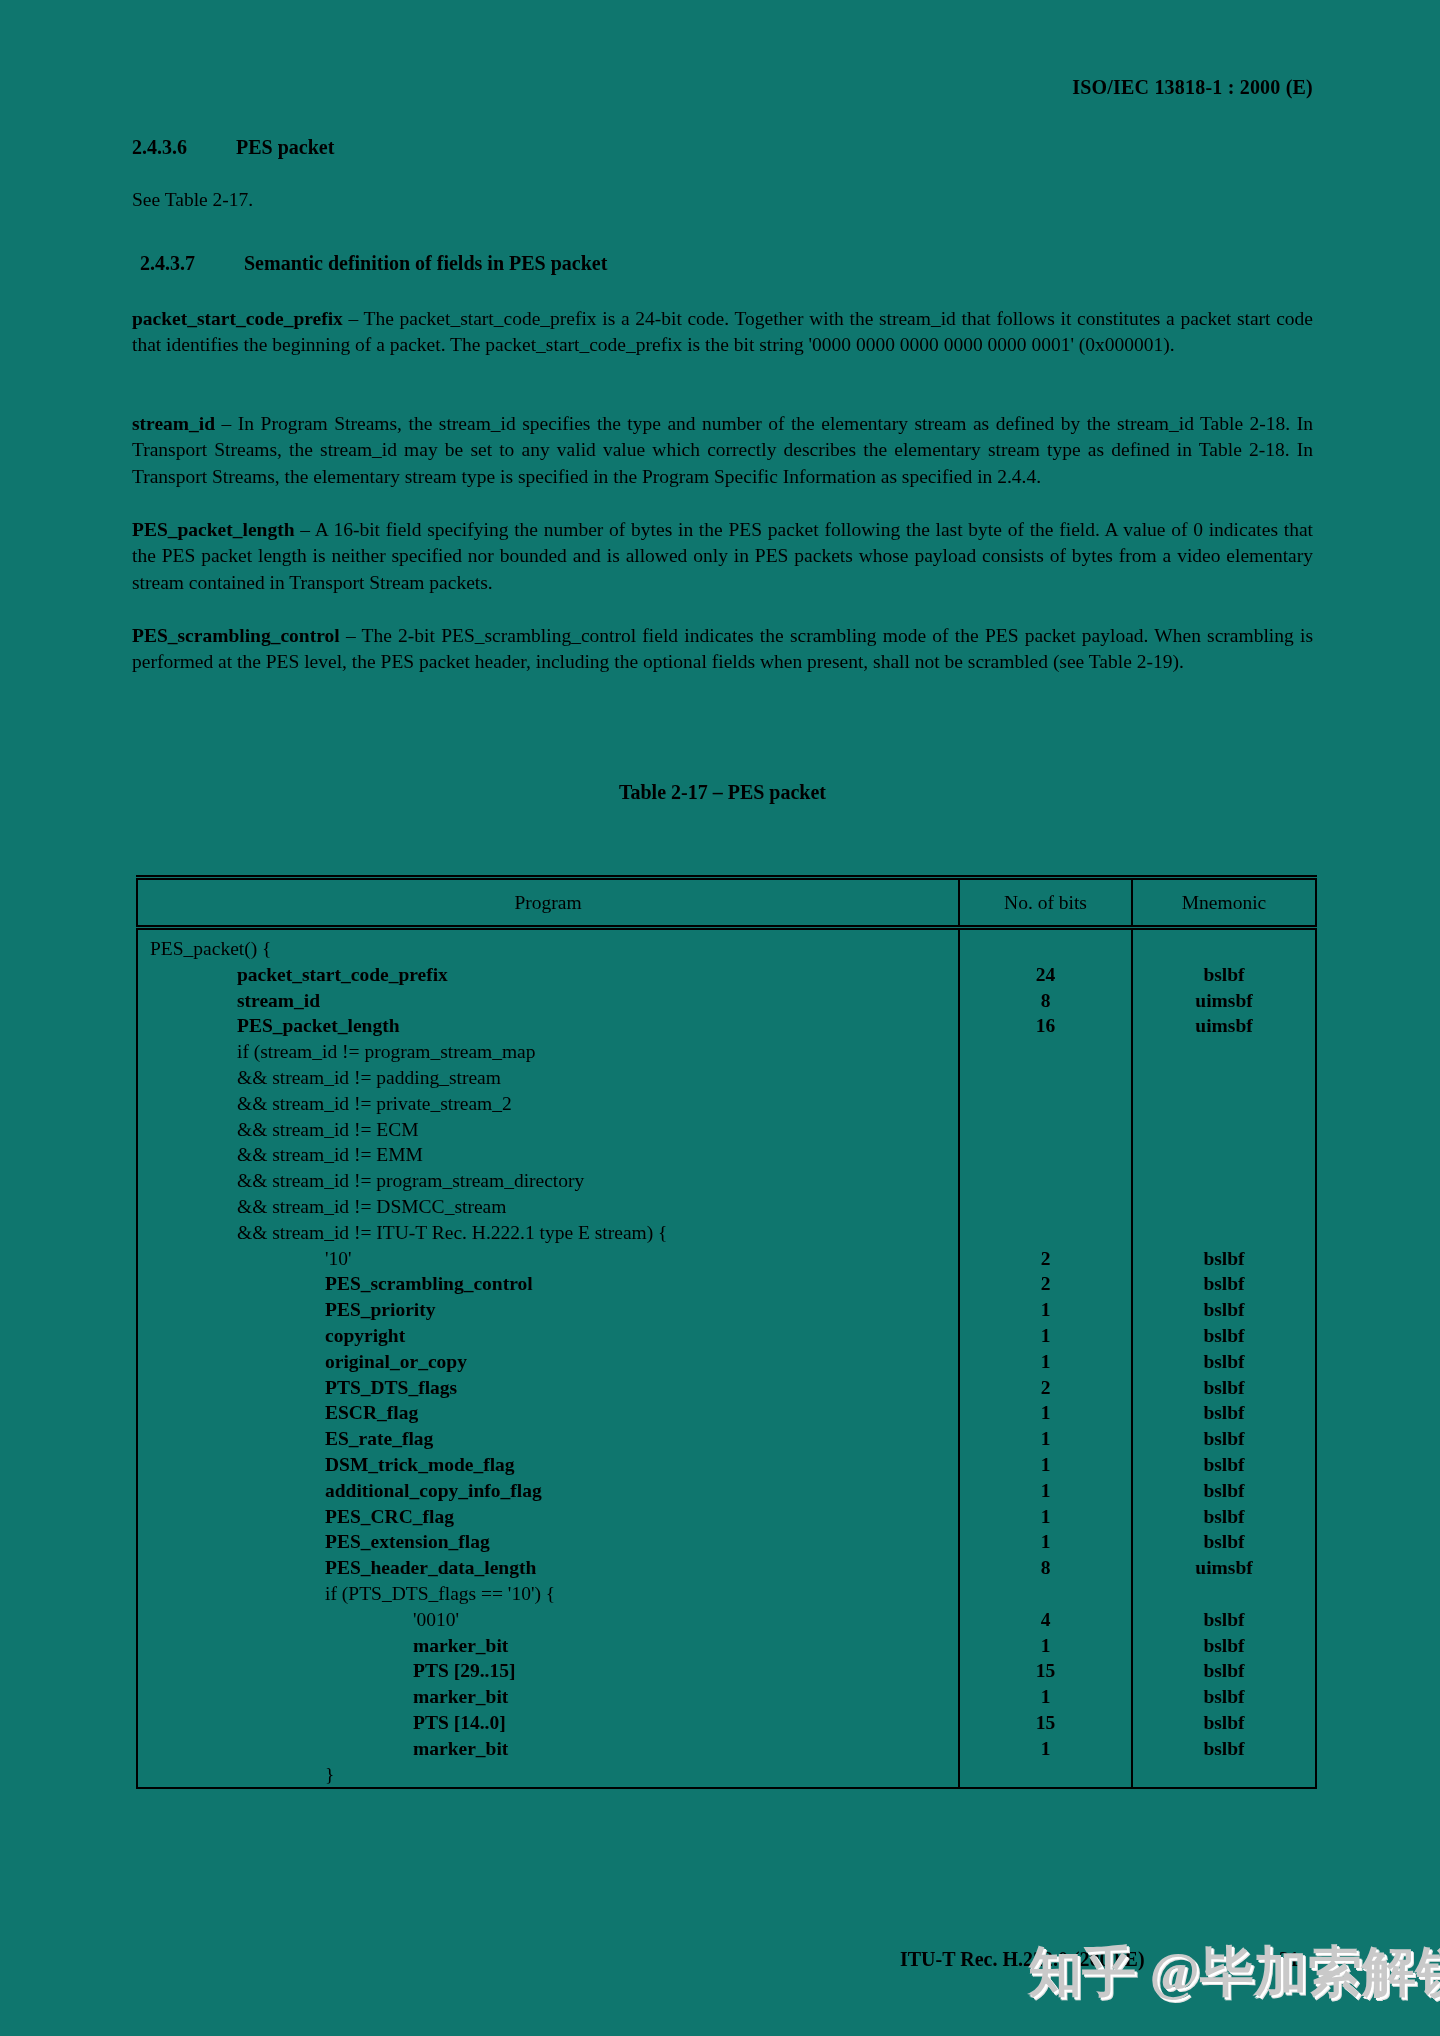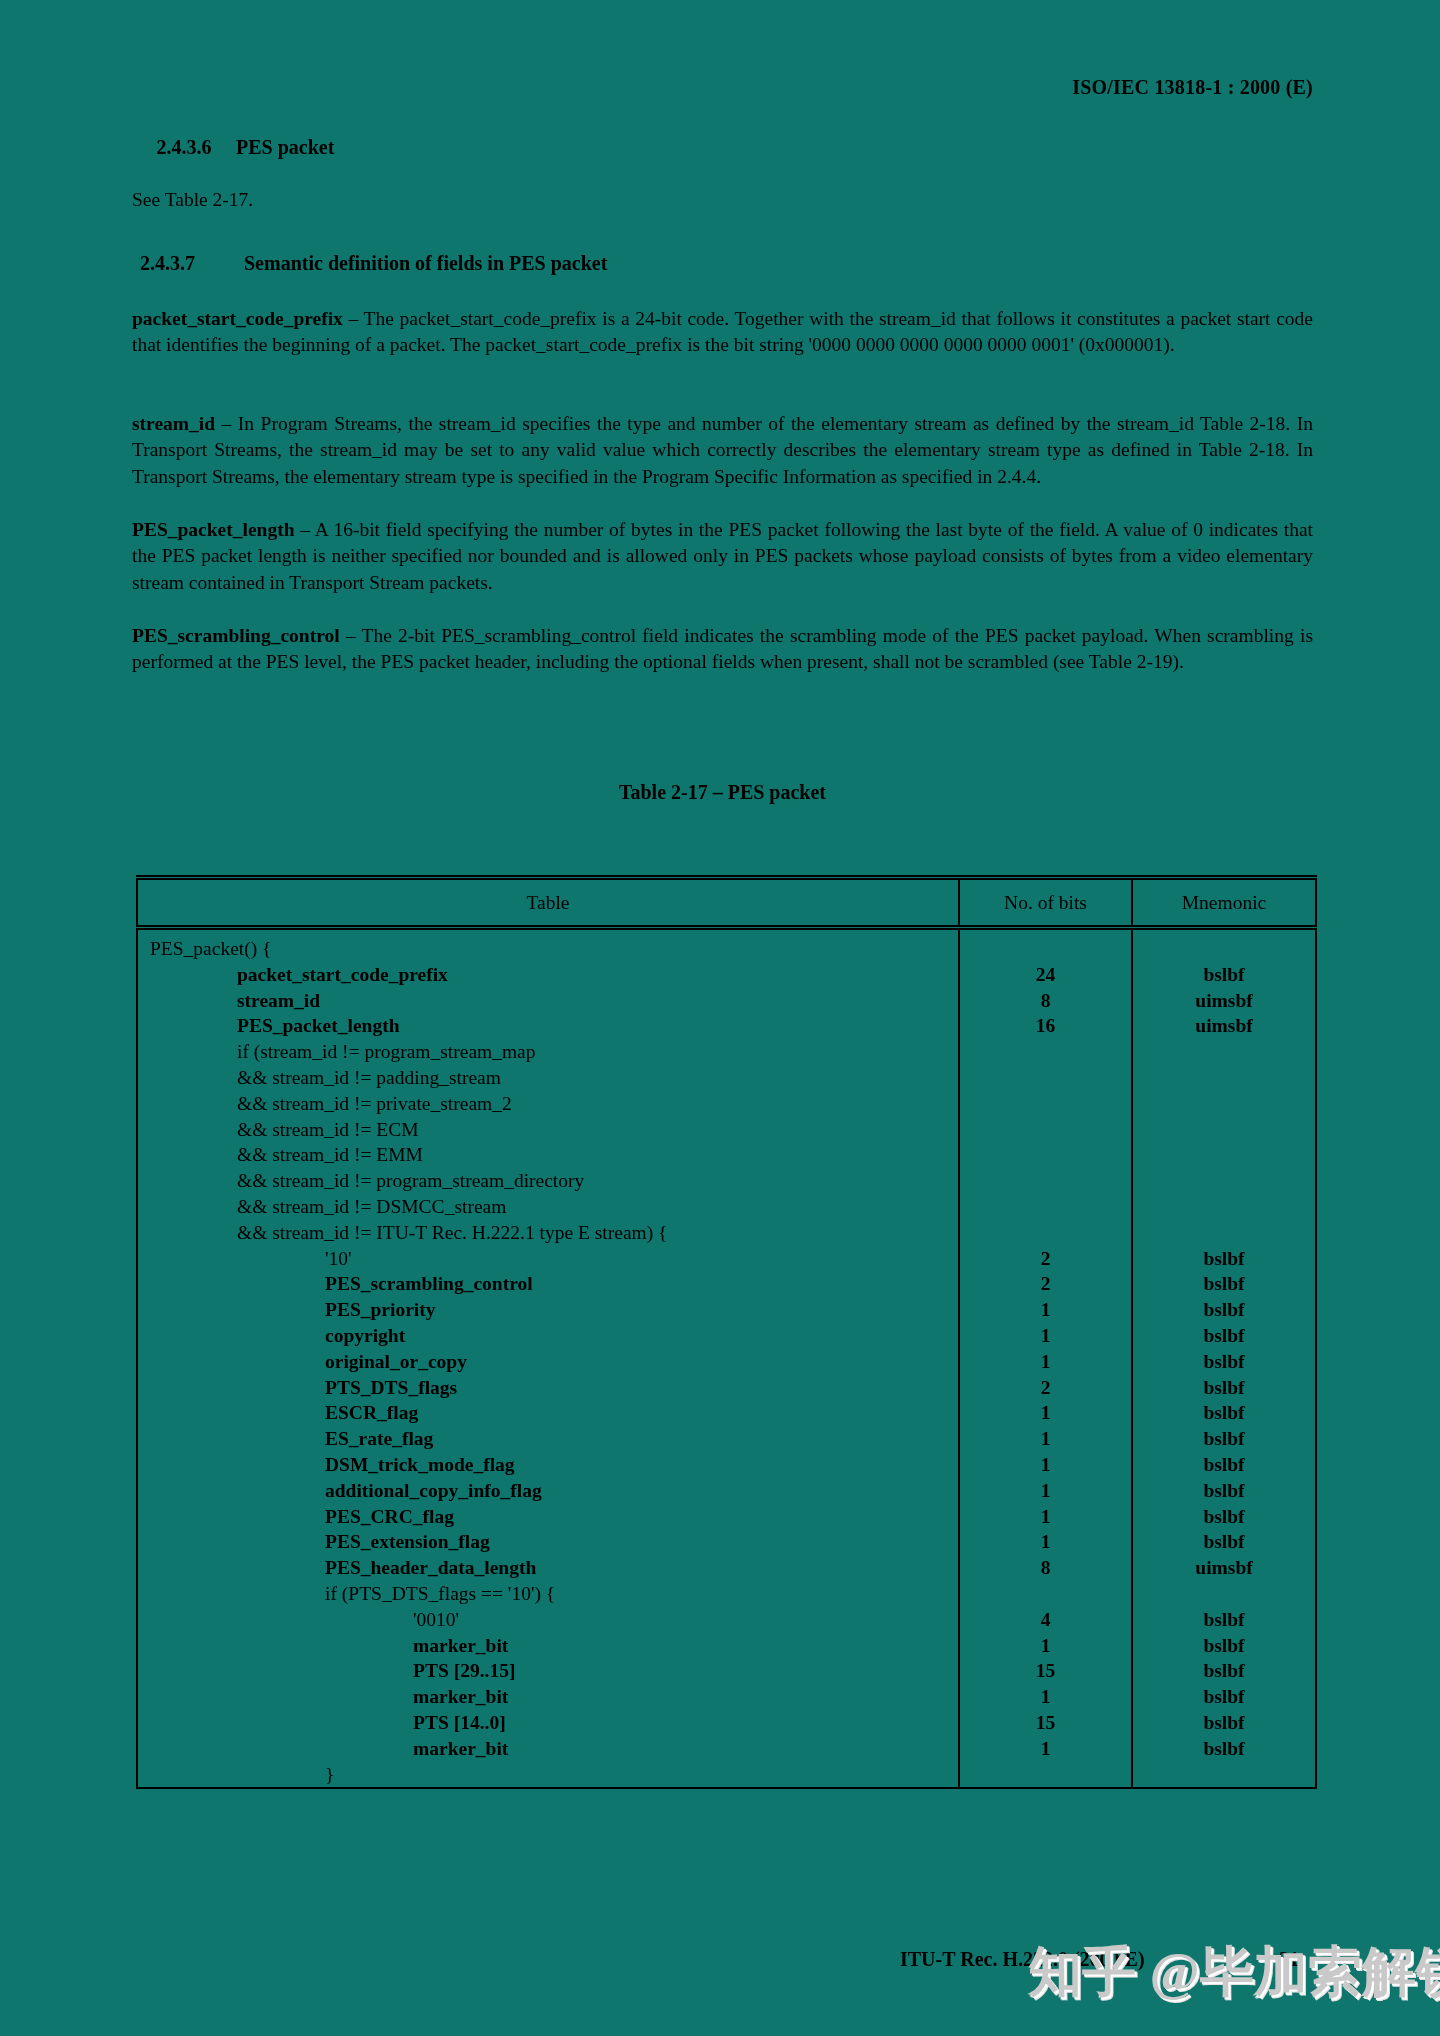--- a/index.html
+++ b/index.html
@@ -142,21 +142,21 @@
     z-index: 5;
   }
 </style>
 </head>
 <body>
 
 <div id="page">
 
   <div id="doc-header" class="abs">ISO/IEC 13818-1 : 2000 (E)</div>
 
-  <div class="sec-heading abs" style="top:136px;text-align:center;">
+  <div class="sec-heading abs" style="top:136px;">
     <span class="sec-num">2.4.3.6</span><span>PES packet</span>
   </div>
 
   <div id="see-note" class="abs">See Table 2-17.</div>
 
   <div class="sec-heading abs" style="top:252px;margin-left:8px;">
     <span class="sec-num">2.4.3.7</span><span>Semantic definition of fields in PES packet</span>
   </div>
 
   <div class="para abs" style="top:306px;">
@@ -178,21 +178,21 @@
   <div id="table-title" class="abs">Table 2-17 – PES packet</div>
 
   <table id="pes-table">
     <colgroup>
       <col class="c-syntax">
         <col class="c-bits">
         <col class="c-mnem">
     </colgroup>
     <thead>
       <tr>
-        <th>Table</th>
+        <th>Program</th>
         <th class="v">No. of bits</th>
         <th class="v">Mnemonic</th>
       </tr>
     </thead>
     <tbody id="syntax-body">
         <tr>
           <td class="syntax ind0">PES_packet() {</td>
           <td class="bits v"></td>
           <td class="mnem v"></td>
         </tr>

